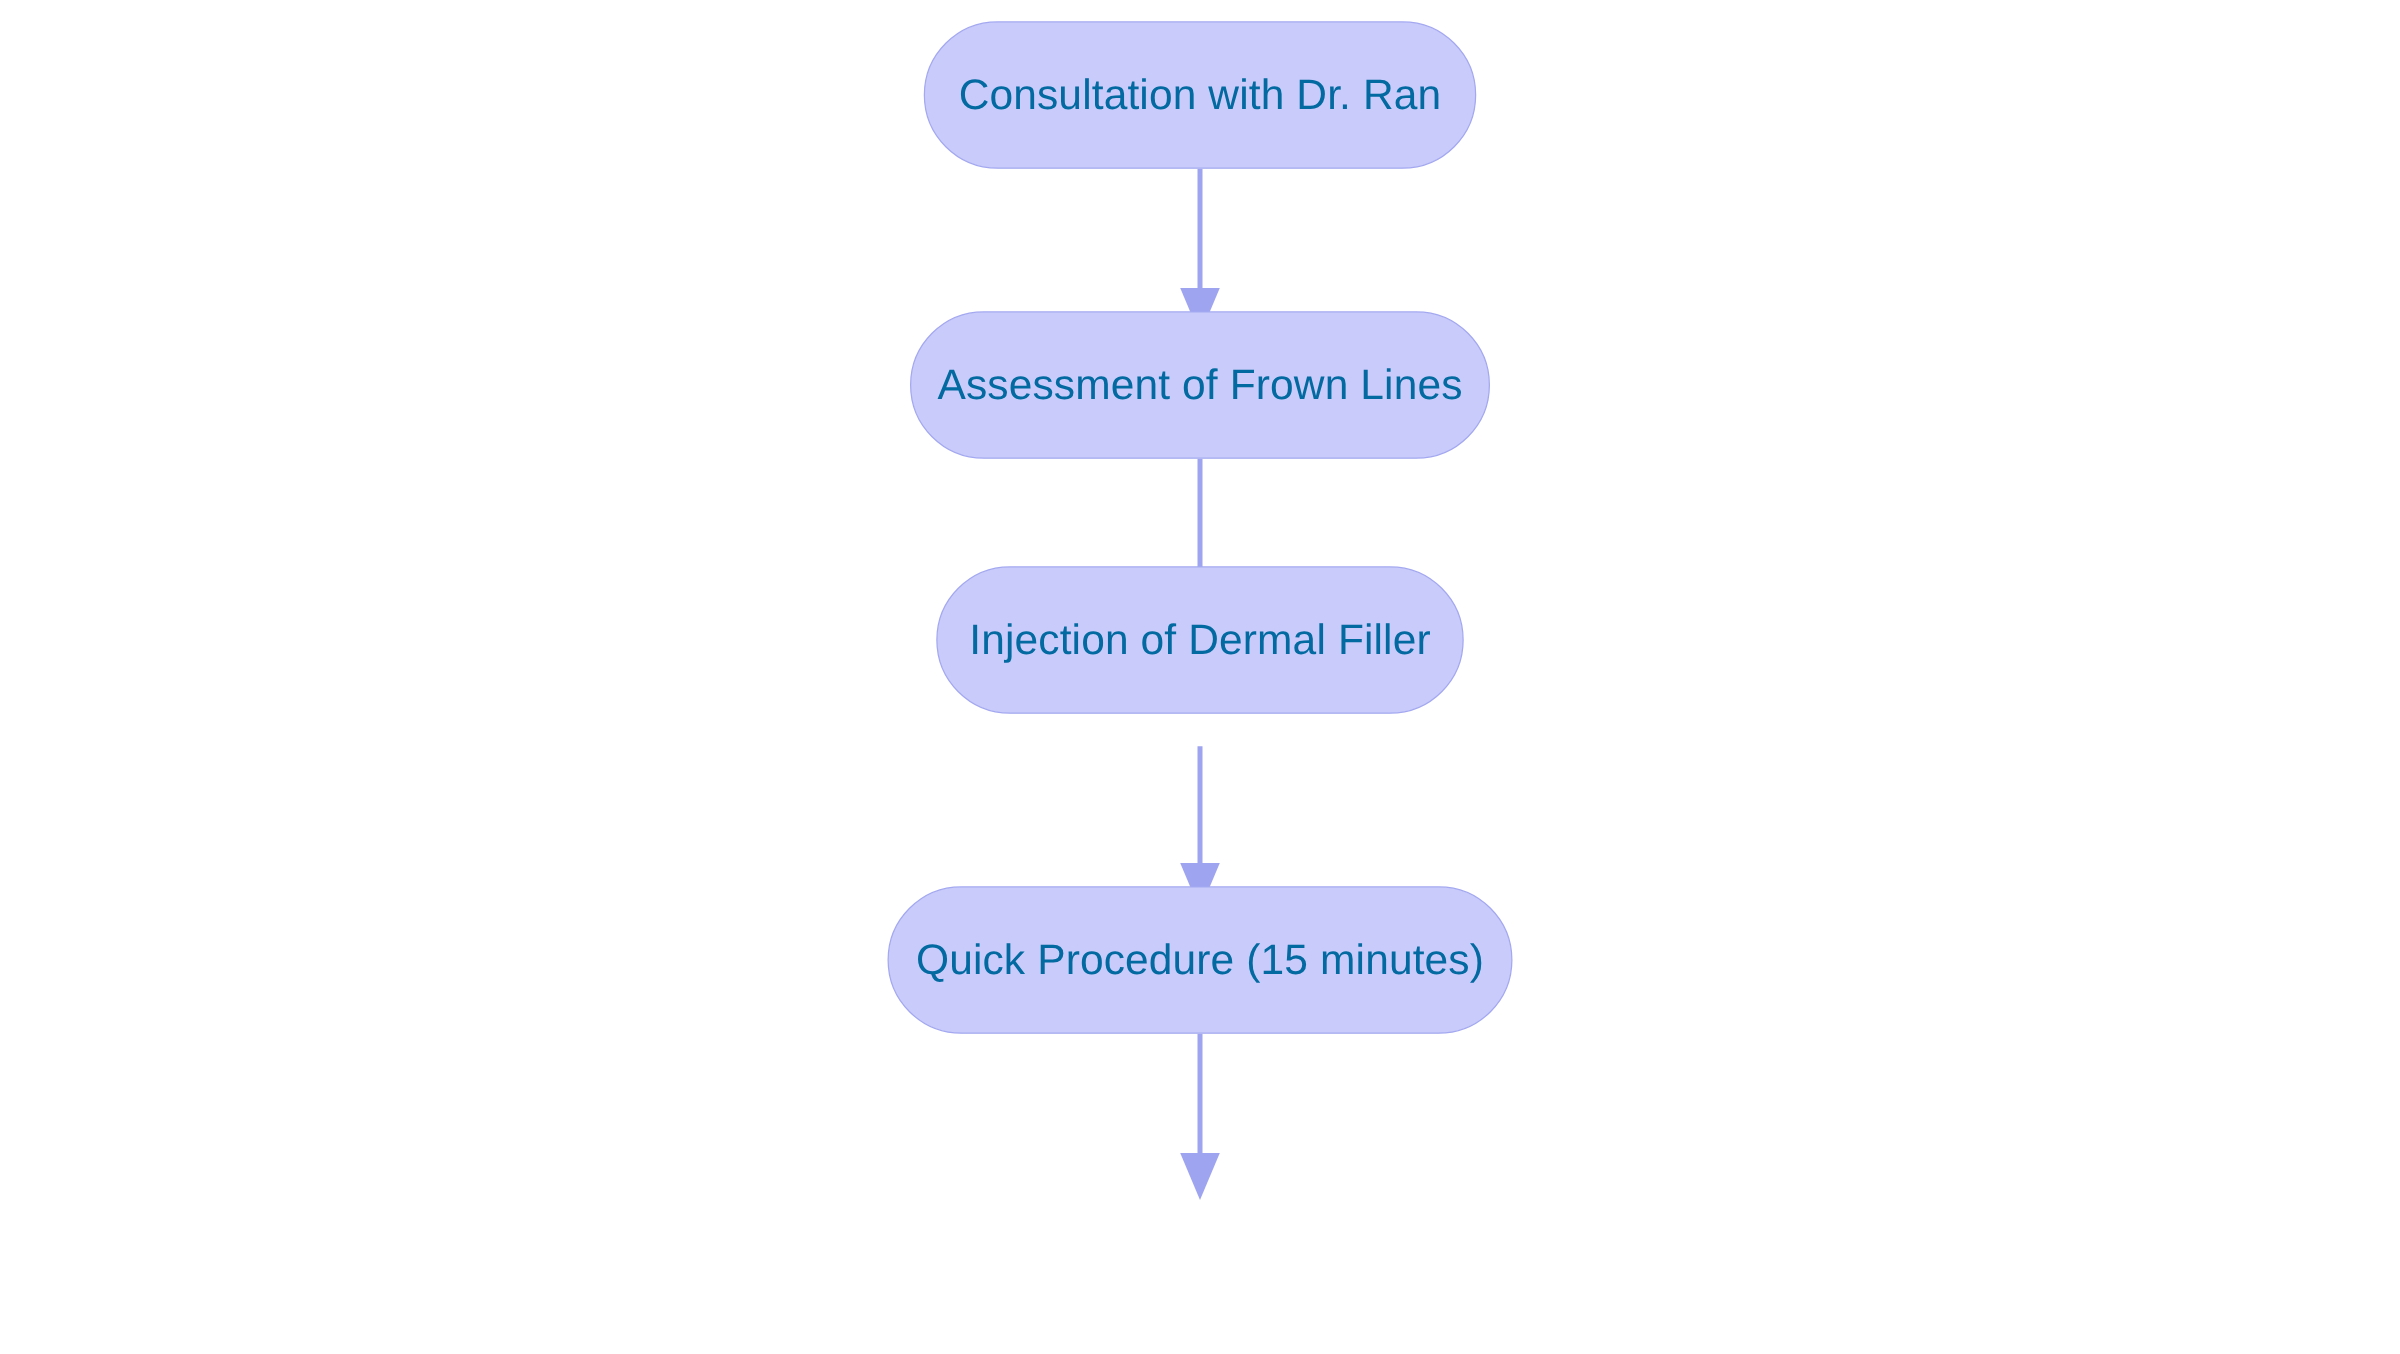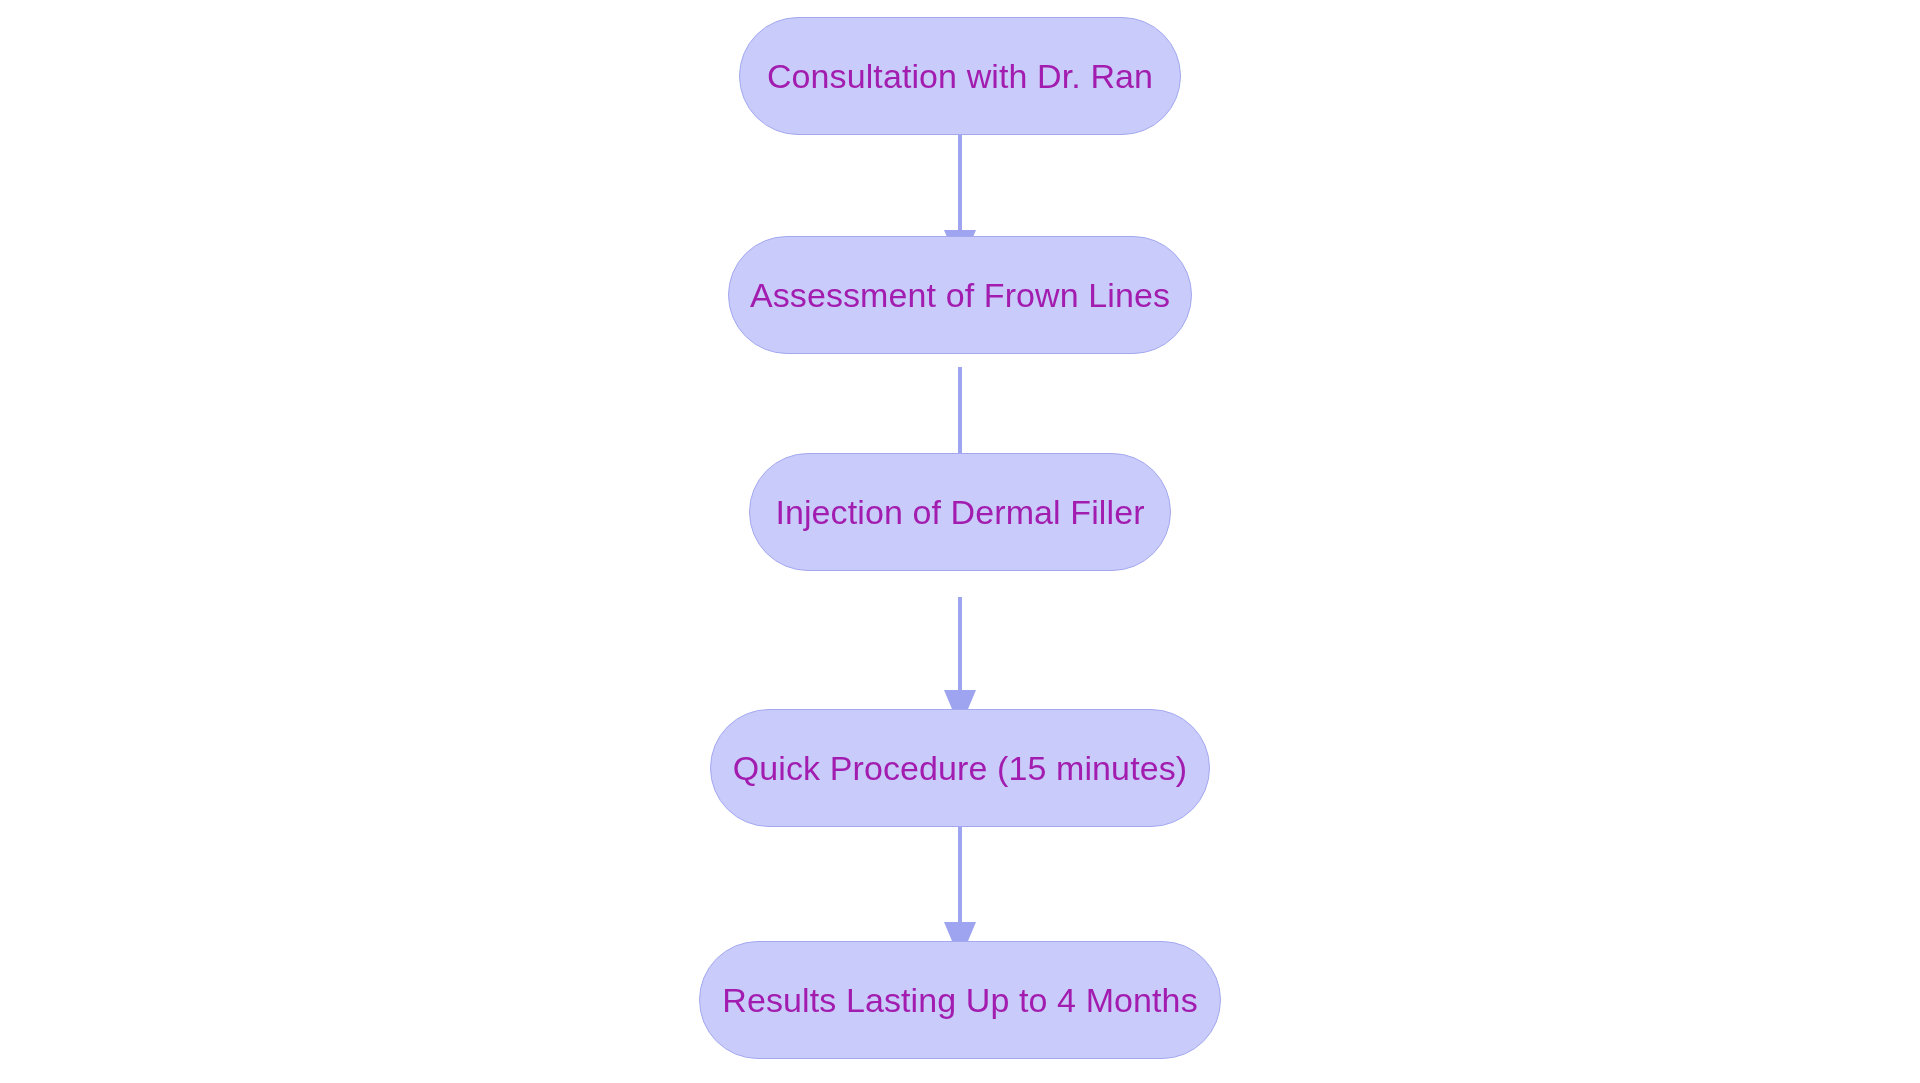--- a/index.html
+++ b/index.html
@@ -50,33 +50,33 @@
     box-sizing: border-box;
     background: #c9ccfa;
     border: 1.6px solid #a3a8f0;
     border-radius: 999px;
     height: 118px;
     transform: translateX(-50%);
     left: 960px;
   }
 
   .flow-node-label {
-    color: #a21caf;
+    color: #0369a1;
     font-family: "Liberation Sans", "DejaVu Sans", sans-serif;
     font-size: 34px;
     font-weight: 400;
     line-height: 1;
     letter-spacing: 0.1px;
     white-space: nowrap;
     user-select: none;
   }
 
   
   #node-0 { top: 17px;  width: 442px; }
-  #node-1 { top: 236px; width: 464px; }
+  #node-1 { top: 249px; width: 464px; }
   #node-2 { top: 453px; width: 422px; }
   #node-3 { top: 709px; width: 500px; }
   #node-4 { top: 941px; width: 522px; }
 </style>
 </head>
 <body>
 
 <div id="flowchart-canvas">
 
   <svg id="connector-layer" viewBox="0 0 1920 1083" width="1920" height="1083" xmlns="http://www.w3.org/2000/svg" aria-hidden="true">
@@ -114,18 +114,15 @@
     </div>
 
     <div class="flow-node" id="node-2">
       <span class="flow-node-label">Injection of Dermal Filler</span>
     </div>
 
     <div class="flow-node" id="node-3">
       <span class="flow-node-label">Quick Procedure (15 minutes)</span>
     </div>
 
-    <div class="flow-node" id="node-4">
-      <span class="flow-node-label">Results Lasting Up to 4 Months</span>
-    </div>
 
   </div>
 </div>
 
 </body></html>

